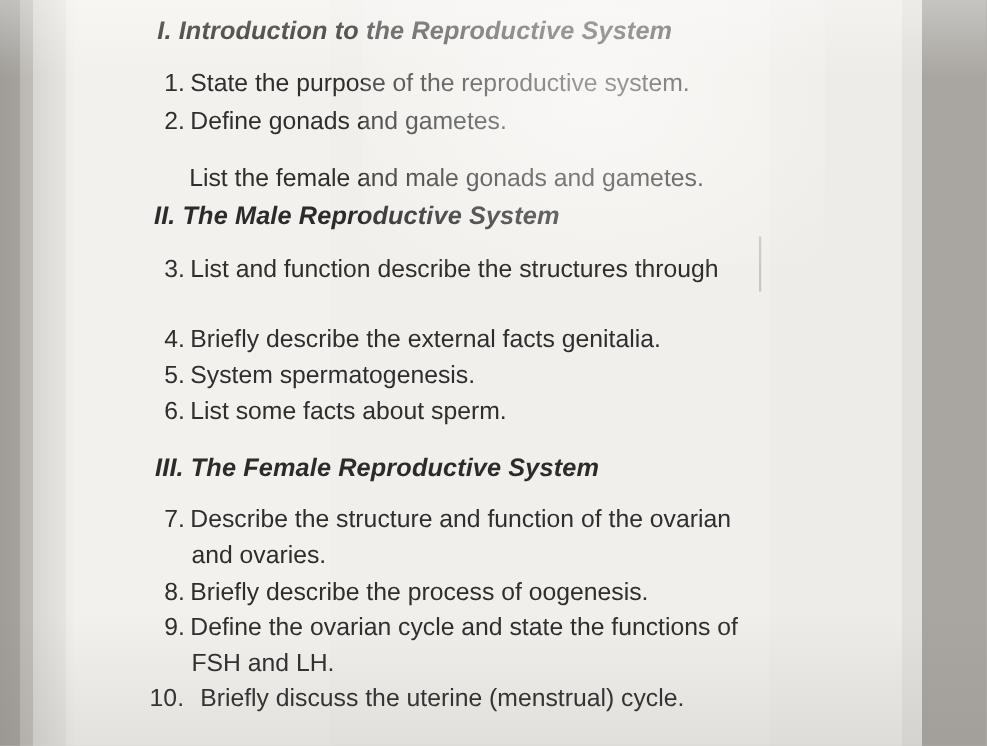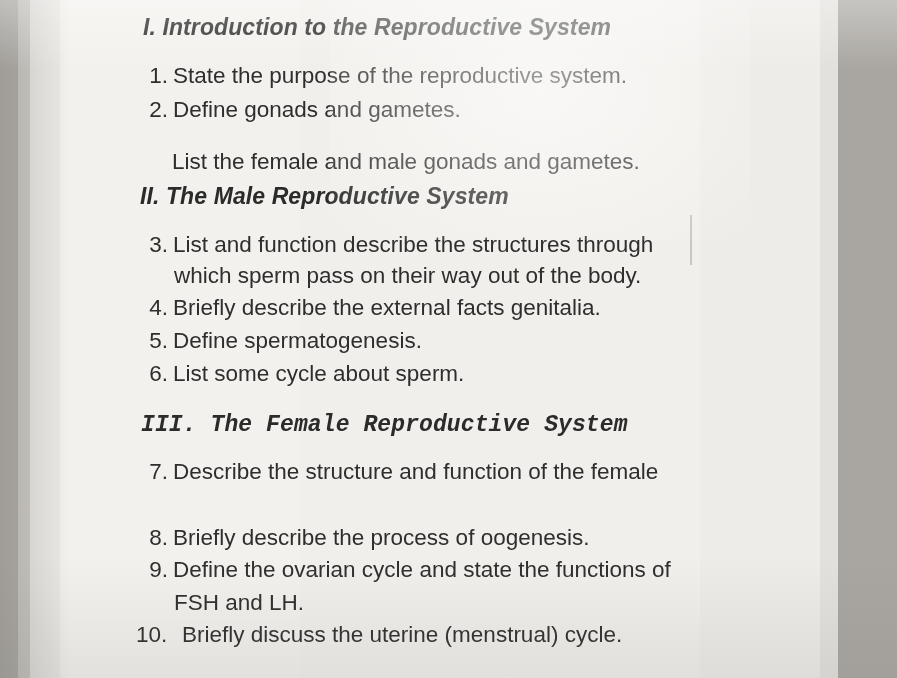--- a/index.html
+++ b/index.html
@@ -106,21 +106,21 @@
   #h2 { left: 140px; top: 183px; }
   #i3 { left: 142px; top: 231px; width: 600px; }
   #i3 .num { width: 26px; }
   #i3c { left: 174px; top: 262px; width: 620px; }
   #i4 { left: 142px; top: 294px; width: 700px; }
   #i4 .num { width: 26px; }
   #i5 { left: 142px; top: 327px; width: 700px; }
   #i5 .num { width: 26px; }
   #i6 { left: 142px; top: 360px; width: 700px; }
   #i6 .num { width: 26px; }
-  #h3 { left: 141px; top: 412px; font-family: Liberation Mono, monospace; }
+  #h3 { left: 141px; top: 412px; }
   #i7 { left: 142px; top: 458px; width: 700px; }
   #i7 .num { width: 26px; }
   #i7c { left: 174px; top: 491px; width: 620px; }
   #i8 { left: 142px; top: 524px; width: 700px; }
   #i8 .num { width: 26px; }
   #i9 { left: 142px; top: 556px; width: 700px; }
   #i9 .num { width: 26px; }
   #i9c { left: 174px; top: 589px; width: 620px; }
   #i10 { left: 136px; top: 621px; width: 700px; }
   #i10 .num { width: 38px; text-align: left; padding-right: 8px; }
@@ -153,43 +153,43 @@
     </div>
 
     <div class="blk cont" id="sub1">List the female and male gonads and gametes.</div>
 
     <div class="blk heading" id="h2">II. The Male Reproductive System</div>
 
     <div class="blk item" id="i3">
       <span class="num">3.</span>
       <span class="txt">List and function describe the structures through</span>
     </div>
-    <div class="blk cont" id="i3c">which sperm pass on their way out of the body.</div>
 
     <div class="blk item" id="i4">
       <span class="num">4.</span>
       <span class="txt">Briefly describe the external facts genitalia.</span>
     </div>
 
     <div class="blk item" id="i5">
       <span class="num">5.</span>
-      <span class="txt">Define spermatogenesis.</span>
+      <span class="txt">System spermatogenesis.</span>
     </div>
 
     <div class="blk item" id="i6">
       <span class="num">6.</span>
-      <span class="txt">List some cycle about sperm.</span>
+      <span class="txt">List some facts about sperm.</span>
     </div>
 
     <div class="blk heading" id="h3">III. The Female Reproductive System</div>
 
     <div class="blk item" id="i7">
       <span class="num">7.</span>
-      <span class="txt">Describe the structure and function of the female</span>
-    </div>
+      <span class="txt">Describe the structure and function of the ovarian</span>
+    </div>
+    <div class="blk cont" id="i7c">and ovaries.</div>
 
     <div class="blk item" id="i8">
       <span class="num">8.</span>
       <span class="txt">Briefly describe the process of oogenesis.</span>
     </div>
 
     <div class="blk item" id="i9">
       <span class="num">9.</span>
       <span class="txt">Define the ovarian cycle and state the functions of</span>
     </div>

